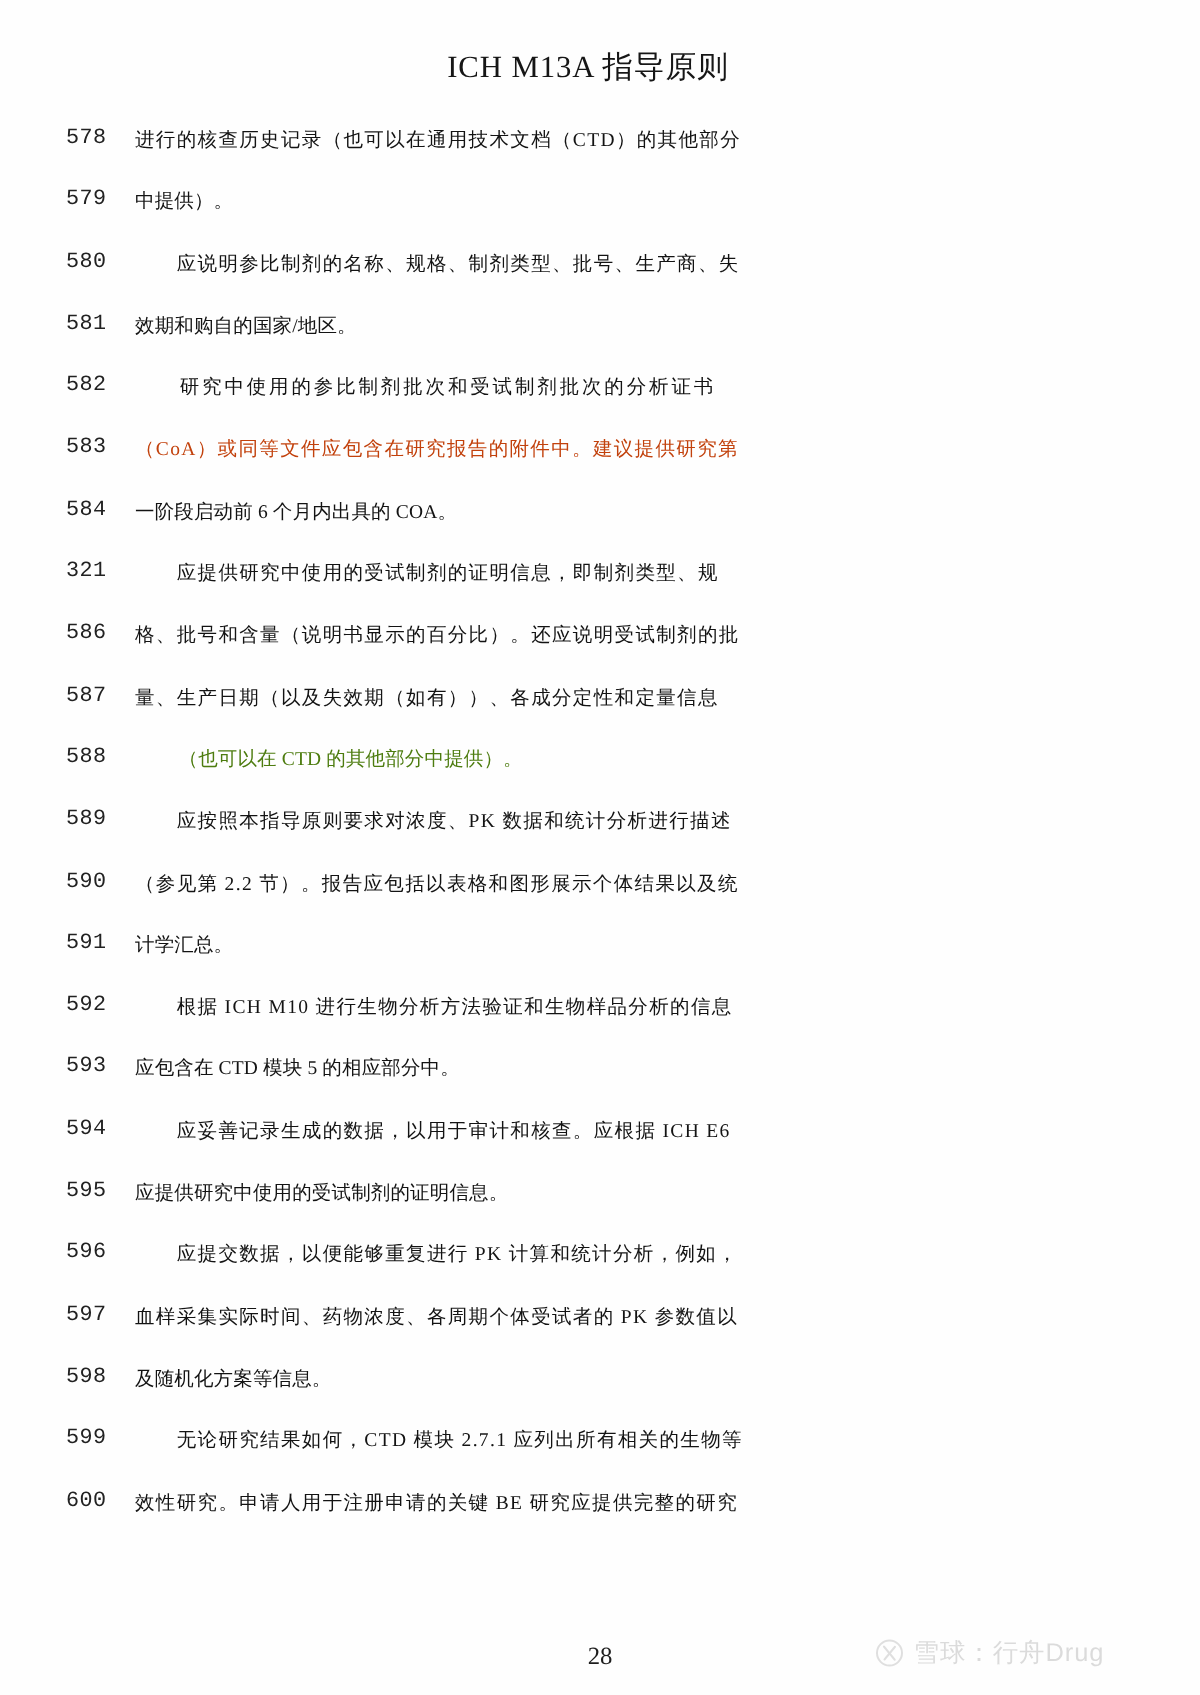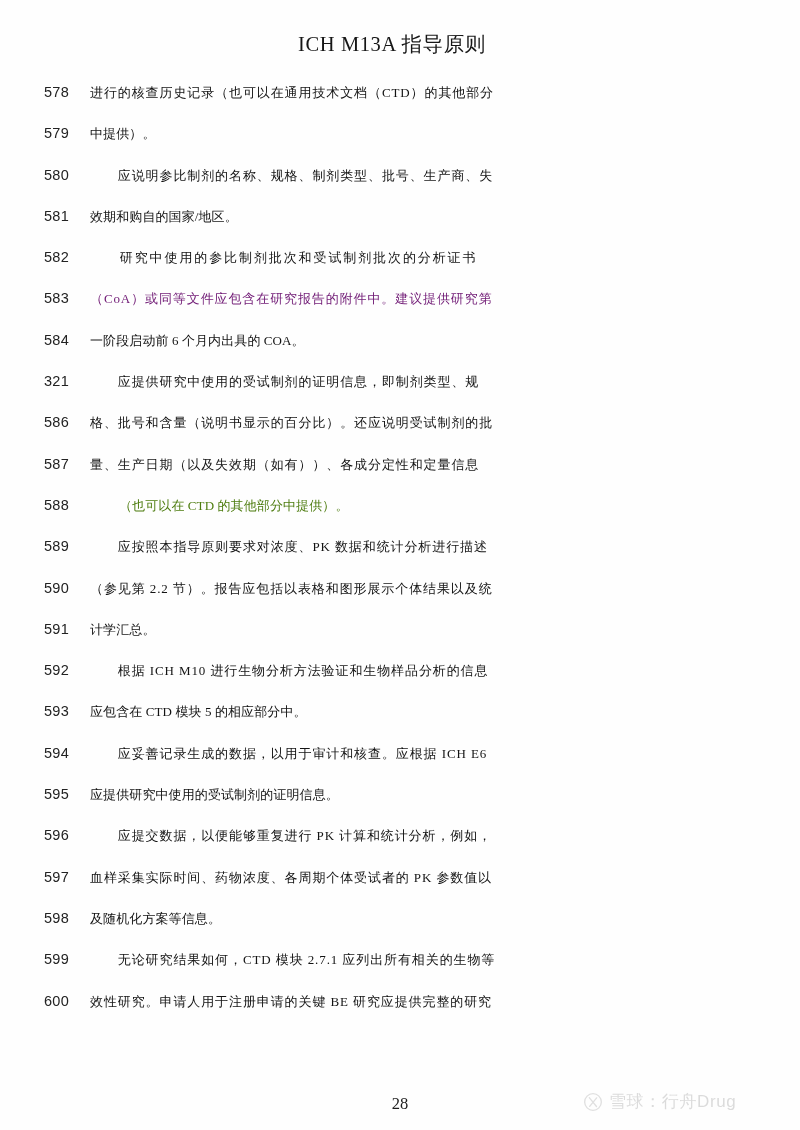--- a/index.html
+++ b/index.html
@@ -54,21 +54,21 @@
   }
 
   .line-no {
     position: absolute;
     left: 44px;
     top: 6px;
     width: 34px;
     text-align: left;
     font-size: 14.5px;
     color: #222;
-    font-family: Liberation Sans, sans-serif;
+    font-family: Liberation Mono, monospace;
     letter-spacing: 0.3px;
   }
 
   .line-text {
     position: absolute;
     left: 90px;
     top: 0;
     width: 648px;
     font-size: 13px;
     line-height: 30px;
@@ -144,21 +144,21 @@
       <div class="doc-line">
         <div class="line-no">581</div>
         <div class="line-text" style="color: rgb(19, 19, 19);">效期和购自的国家/地区。</div>
       </div>
       <div class="doc-line">
         <div class="line-no">582</div>
         <div class="line-text xwide" style="color: rgb(19, 19, 19);">　　研究中使用的参比制剂批次和受试制剂批次的分析证书</div>
       </div>
       <div class="doc-line">
         <div class="line-no">583</div>
-        <div class="line-text wide" style="color: #701a75;">（CoA）或同等文件应包含在研究报告的附件中。建议提供研究第</div>
+        <div class="line-text wide" style="color: #c2410c;">（CoA）或同等文件应包含在研究报告的附件中。建议提供研究第</div>
       </div>
       <div class="doc-line">
         <div class="line-no">584</div>
         <div class="line-text" style="color: rgb(19, 19, 19);">一阶段启动前 6 个月内出具的 COA。</div>
       </div>
       <div class="doc-line">
         <div class="line-no">321</div>
         <div class="line-text wide" style="color: rgb(19, 19, 19);">　　应提供研究中使用的受试制剂的证明信息，即制剂类型、规</div>
       </div>
       <div class="doc-line">

